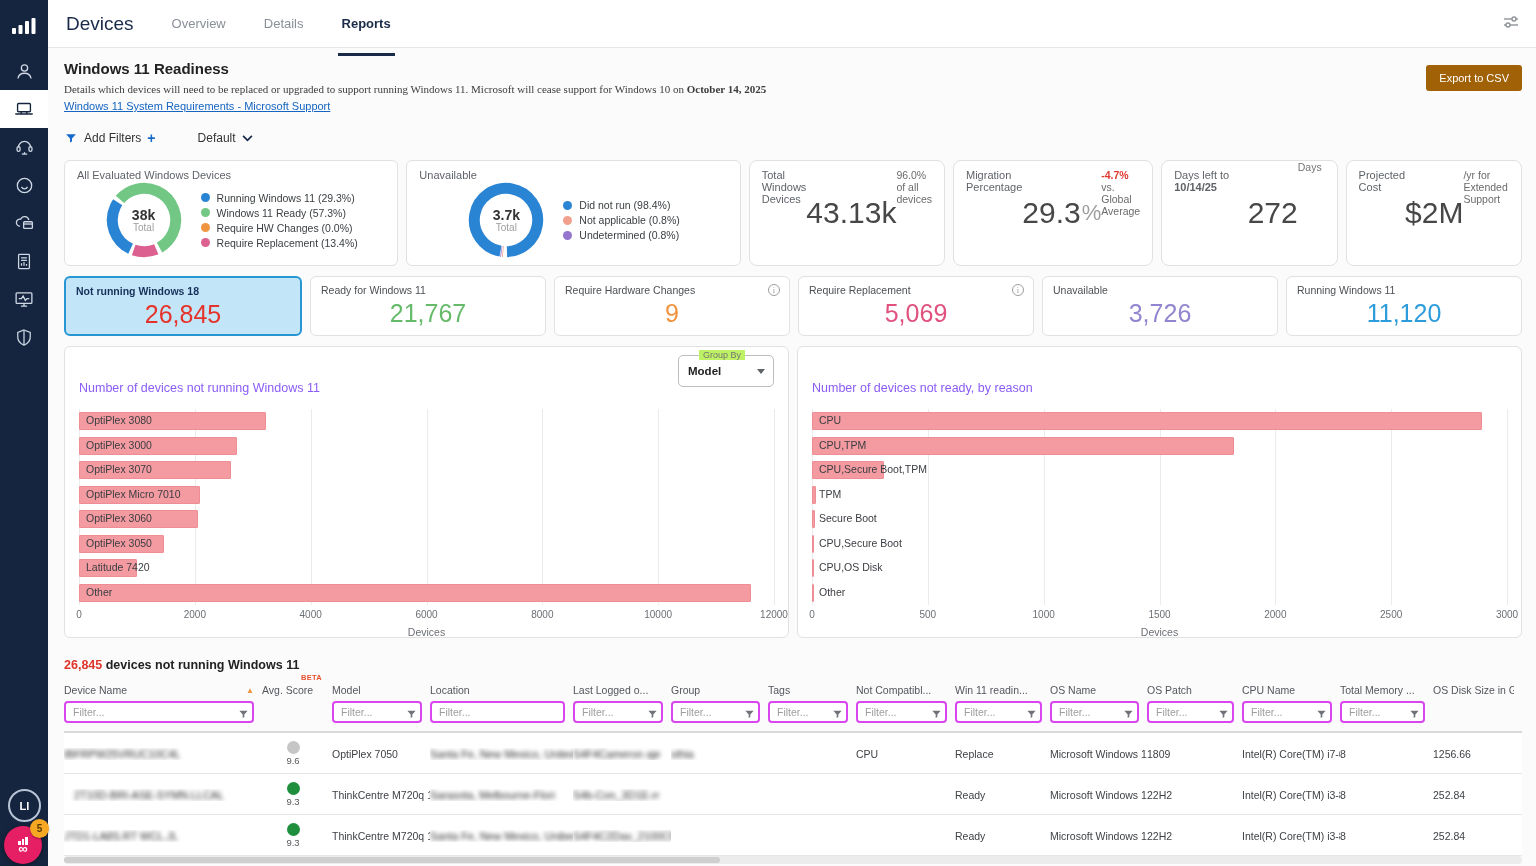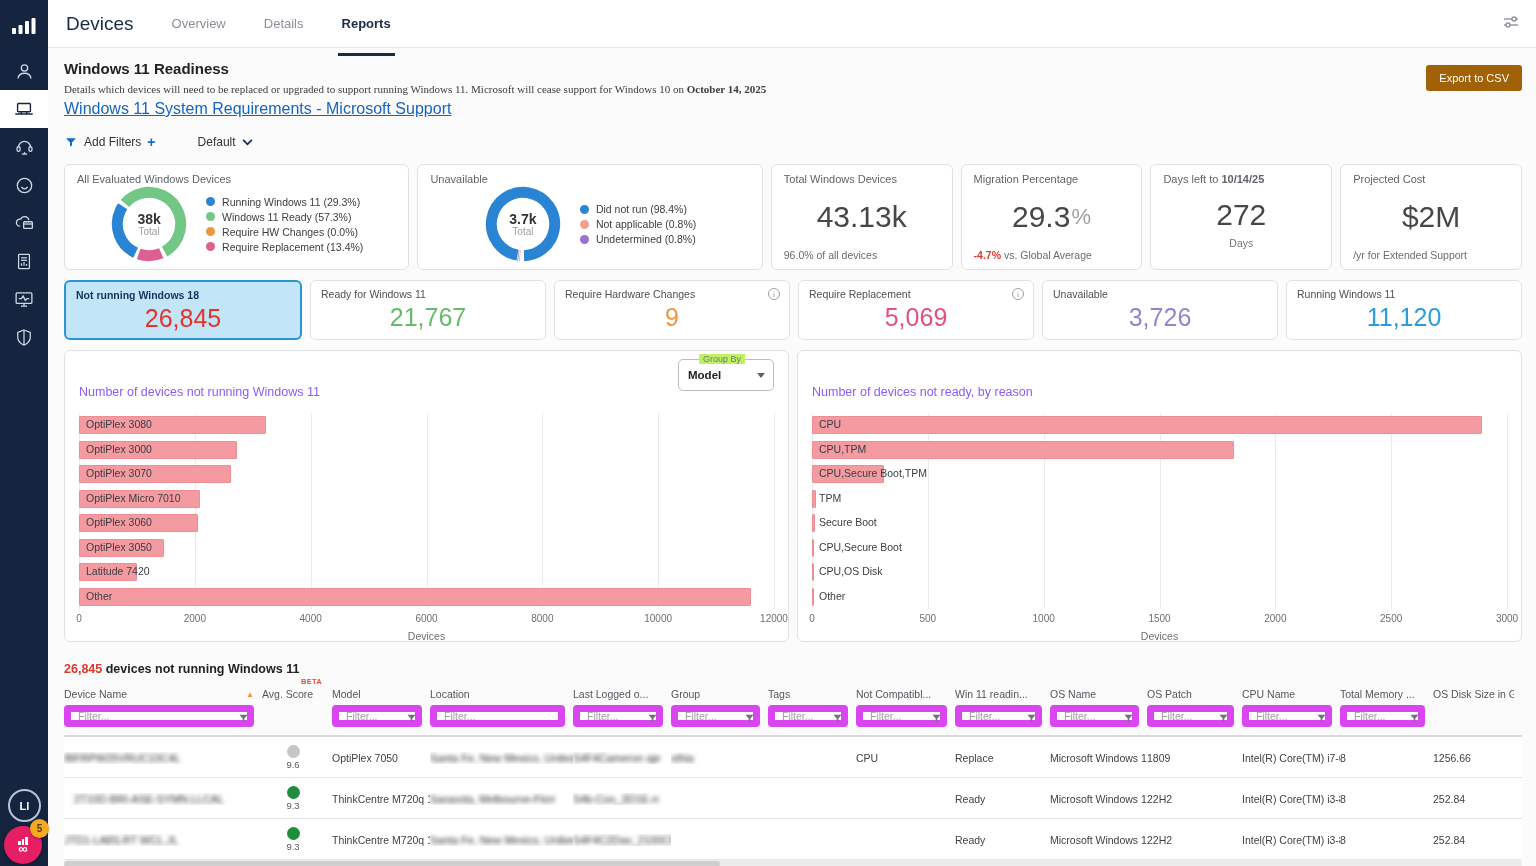--- a/index.html
+++ b/index.html
@@ -34,21 +34,21 @@
   .tab.active { color:#1a2b49; font-weight:bold; }
   .tab.active::after { content:""; position:absolute; left:0; right:0; bottom:0; height:3px; background:#1a2b49; }
   .tune { margin-left:auto; cursor:pointer; }
 
   .content { padding:0 16px; flex:1; }
 
   .page-head { padding-top:12px; position:relative; }
   .page-title { font-size:15px; font-weight:bold; color:#222; }
   .page-desc { font-size:11px; color:#3c3c3c; margin-top:6px;font-family:Liberation Serif, serif; }
   .page-desc b { font-weight:bold; }
-  .page-link { font-size:16px; color:#1565c0; text-decoration:underline; margin-top:5px; display:inline-block; cursor:pointer; }
+  .page-link { font-size:11px; color:#1565c0; text-decoration:underline; margin-top:5px; display:inline-block; cursor:pointer; }
   .export-btn { position:absolute; right:0; top:17px; background:#a16207; color:#fff; border:none; border-radius:3px;
     font-size:11px; padding:7px 13px; cursor:pointer; font-family:inherit; }
 
   .filter-row { margin-top:16px; display:flex; align-items:center; font-size:12px; color:#333; }
   .filter-row .seg { display:flex; align-items:center; gap:6px; cursor:pointer; }
   .add-plus { color:#1669c9; font-weight:bold; font-size:14px; }
   .default-seg { margin-left:42px; }
 
   
   .cards1 { display:flex; gap:8px; margin-top:14px; }
@@ -57,21 +57,21 @@
   .card-title { font-size:11px; color:#5f6368; }
   .donut-card { flex:2.05; display:flex; flex-direction:column; }
   .donut-body { display:flex; align-items:center; justify-content:center; gap:18px; flex:1; }
   .donut-wrap { position:relative; width:78px; height:78px; flex:none;}
   .donut-center { position:absolute; inset:0; display:flex; flex-direction:column; align-items:center; justify-content:center; }
   .donut-center .tv { font-size:14px; font-weight:bold; color:#333; line-height:14px;}
   .donut-center .tl { font-size:10px; color:#9e9e9e; }
   .legend { list-style:none; }
   .legend li { display:flex; align-items:center; gap:7px; font-size:10.5px; color:#3c4043; margin:3px 0; }
   .legend .dot { width:9px; height:9px; border-radius:50%; flex:none; }
-  .kpi-card { flex:1; display:flex; flex-direction:column; }
+  .kpi-card { flex:1; display:flex; flex-direction:row;border-radius:8px; }
   .kpi-value { flex:1; display:flex; align-items:center; justify-content:center; font-size:30px; color:#474747; }
   .kpi-value .pct { color:#9e9e9e; font-size:22px; margin-left:1px;}
   .kpi-sub { text-align:center; font-size:10.5px; color:#757575; margin-top:-8px;}
   .kpi-foot { font-size:10.5px; color:#6b6b6b; }
   .kpi-foot .neg { color:#e03a2f; font-weight:bold; }
 
   .cards2 { display:flex; gap:8px; margin-top:10px; }
   .status-card { flex:1; height:60px; padding:7px 10px; cursor:pointer; position:relative; }
   .status-card .t { font-size:10.5px; color:#4c4f54; }
   .status-card.selected { background:#c2e6f7; border:2px solid #2796d3; }
@@ -103,21 +103,21 @@
   .table-sec { margin-top:20px; }
   .table-title { font-size:12.5px; font-weight:bold; color:#222; }
   .table-title .cnt { color:#e0352b; }
   .dtable { margin-top:12px; }
   .thead { display:grid; align-items:end; }
   .th { padding-right:8px; position:relative; }
   .th-label { font-size:10.5px; color:#53565c; white-space:nowrap; overflow:hidden; display:flex; align-items:center; gap:4px;}
   .sort-asc { color:#f0943f; font-size:8px; margin-left:auto; }
   .beta { position:absolute; top:-11px; right:10px; font-size:7.5px; font-weight:bold; color:#e8502f; letter-spacing:.3px;}
   .fcell { margin-top:5px; height:22px; position:relative; }
-  .fcell input { width:100%; height:22px; border:7px solid #d946ef; border-radius:4px; padding:0 20px 0 7px;
+  .fcell input { width:100%; height:22px; border:2px solid #d946ef; border-radius:4px; padding:0 20px 0 7px;
     font-size:10.5px; color:#555; font-family:inherit; background:#fff;}
   .fcell input::placeholder { color:#9e9e9e; }
   .fcell input.nofun { padding-right:7px; }
   .fcell .fun { position:absolute; right:5px; top:5px; cursor:pointer; }
   .thead-sep { height:2px; background:#d9d9d9; margin-top:8px; }
   .trow { display:grid; align-items:center; height:41px; border-bottom:1px solid #e6e6e6; background:#fff; cursor:pointer;}
   .td { font-size:10.5px; color:#3f4246; padding-right:8px; white-space:nowrap; overflow:hidden; position:relative;}
   .blurred { filter:blur(2.1px); color:#2f2f2f; font-size:10.8px; }
   .score-td { display:flex; flex-direction:column; align-items:center; justify-content:center; gap:1px; height:41px;}
   .score-dot { width:13px; height:13px; border-radius:50%; }

